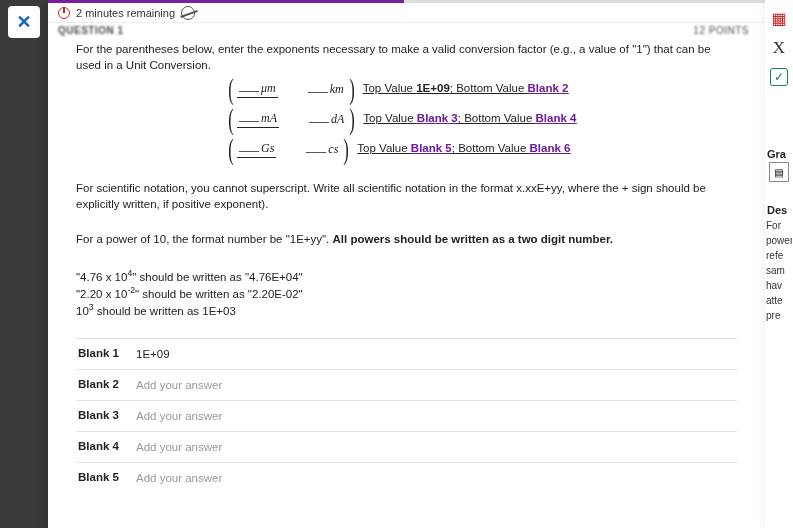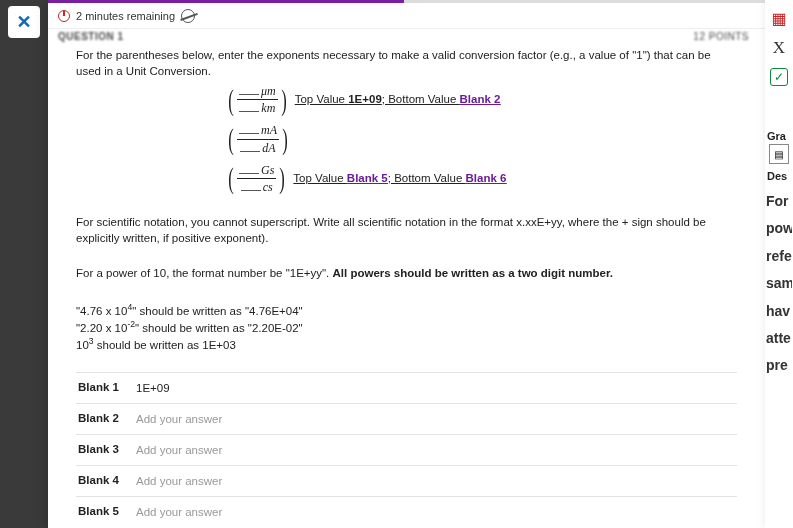--- a/index.html
+++ b/index.html
@@ -3,55 +3,55 @@
 <meta charset="utf-8">
 <style>
 * { box-sizing: border-box; margin: 0; padding: 0; }
 html, body { width: 793px; height: 528px; overflow: hidden; font-family: Arial, Helvetica, sans-serif; background: #e8e8e8; }
 .app { position: relative; width: 793px; height: 528px; background: #f0f0f0; }
 .leftgutter { position: absolute; left: 0; top: 0; width: 48px; height: 528px; background: #3a3a3a; }
 .leftgutter .closebtn { position: absolute; left: 8px; top: 6px; width: 32px; height: 32px; background: #fff; border-radius: 4px; display: flex; align-items: center; justify-content: center; color: #1565c0; font-weight: bold; font-size: 18px; cursor: pointer; }
 .page { position: absolute; left: 48px; top: 0; right: 28px; bottom: 0; background: #fff; box-shadow: 0 2px 12px rgba(0,0,0,0.25); }
 .progress { height: 3px; background: #ddd; position: relative; }
 .progress .fill { position: absolute; left: 0; top: 0; height: 3px; width: 356px; background: #7b1fa2; }
-.topbar { display: flex; align-items: center; height: 26px; padding: 0 10px; font-size: 11px; color: #333; border-bottom: 1px solid #eee; }
+.topbar { display: flex; align-items: center; height: 20px; padding: 0 10px; font-size: 11px; color: #333; border-bottom: 1px solid #eee; }
 .timer-ico { width: 12px; height: 12px; border: 1.5px solid #c62828; border-radius: 50%; margin-right: 6px; position: relative; }
 .timer-ico::after { content: ""; position: absolute; left: 4px; top: 0; width: 1.5px; height: 5px; background: #c62828; }
 .spacer { flex: 1; }
 .subhead { display: flex; align-items: center; padding: 2px 10px 0; font-size: 10px; color: #4a4a4a; text-transform: uppercase; letter-spacing: .5px; }
 .qlabel { filter: blur(1.2px); font-weight: bold; }
 .pts { margin-left: auto; filter: blur(1.2px); padding-right: 6px; }
 .content { padding: 6px 28px 0 28px; font-size: 11.5px; color: #222; line-height: 1.35; height: 498px; overflow: hidden; }
 .intro { margin-bottom: 2px; }
 .eqrow { display: flex; align-items: center; justify-content: flex-start; margin: 4px 0 6px 150px; gap: 6px; }
 .frac { display: inline-flex; align-items: center; font-family: 'Times New Roman', serif; font-style: italic; font-size: 12px; }
 .paren { font-size: 30px; font-weight: 200; font-style: normal; line-height: 0.8; transform: scaleX(0.55); }
-.fracbody { display: inline-flex; flex-direction: column; align-items: center; padding: 0 1px; }
+.fracbody { display: inline-flex; flex-direction: row; align-items: center; padding: 0 1px; gap: 28px; }
 .fracbody .top, .fracbody .bot { padding: 0 2px; white-space: nowrap; }
 .fracbody .top { border-bottom: 1px solid #222; }
 .blankline { display: inline-block; border-bottom: 1px solid #555; width: 20px; height: 0.9em; vertical-align: baseline; margin-right: 2px; }
 .eqtext { font-size: 11.5px; text-decoration: underline; }
 .ulink { color: #6a1b9a; text-decoration: underline; font-weight: bold; }
 .para { margin: 20px 0; }
 .examples { margin: 6px 0 10px 0; line-height: 1.35; }
 sup { font-size: 0.75em; }
 .blanks { margin-top: 18px; }
 .blankrow { display: flex; align-items: center; border-top: 1px solid #e3e3e3; height: 31px; }
 .blankrow:first-child { border-top: 1px solid #e3e3e3; }
 .blankrow .lbl { width: 60px; font-size: 11.5px; font-weight: bold; color: #222; padding-left: 2px; }
 .blankrow input { flex: 1; height: 24px; border: none; outline: none; font-size: 11.5px; background: transparent; color: #222; }
 .blankrow input::placeholder { color: #999; }
 .rightrail { position: absolute; right: 0; top: 0; width: 28px; height: 528px; background: #fff; box-shadow: -2px 0 6px rgba(0,0,0,0.06); padding-top: 4px; }
 .rightrail .ico { width: 20px; height: 20px; margin: 4px auto 10px; display: flex; align-items: center; justify-content: center; font-size: 14px; color: #c62828; }
 .rightrail .ico.cal { color: #c62828; font-size: 16px; }
 .rightrail .ico.star { color: #333; font-size: 17px; font-family: 'Times New Roman', serif; }
 .rightrail .ico.check { width: 18px; height: 18px; border: 1.5px solid #0a8a3a; border-radius: 3px; color: #0a8a3a; font-size: 12px; }
-.rightrail .hdr { font-size: 11px; font-weight: bold; color: #222; margin: 4px 2px 2px; }
+.rightrail .hdr { font-size: 11px; font-weight: bold; color: #222; margin: 22px 2px 2px; }
 .rightrail .bico { width: 20px; height: 20px; margin: 2px auto 6px; border: 1px solid #888; display: flex; align-items: center; justify-content: center; font-size: 10px; }
-.rightrail .txt { font-size: 14px; color: #333; margin: 12px 1px 1px; line-height: 1.1; white-space: nowrap; overflow: hidden; font-weight: bold; }
+.rightrail .txt { font-size: 10px; color: #333; margin: 4px 1px 1px; line-height: 1.1; white-space: nowrap; overflow: hidden; }
 .strike { width: 14px; height: 14px; border: 1.5px solid #555; border-radius: 50%; position: relative; margin-left: 6px; }
 .strike::after { content: ""; position: absolute; left: -2px; top: 6px; width: 18px; height: 1.5px; background: #555; transform: rotate(-20deg); }
 </style>
 </head>
 <body>
 <div class="app">
   <div class="leftgutter">
     <div class="closebtn">
       <span>✕</span>
     </div>
@@ -90,20 +90,23 @@
       </div>
 
       <div class="eqrow">
         <span class="frac">
           <span class="paren">(</span>
           <span class="fracbody">
             <span class="top"><span class="blankline"></span><span>mA</span></span>
             <span class="bot"><span class="blankline"></span><span>dA</span></span>
           </span>
           <span class="paren">)</span>
+        </span>
+        <span class="eqtext">
+          <span>Top Value </span><b class="ulink">Blank 3</b><span>; Bottom Value </span><b class="ulink">Blank 4</b>
         </span>
       </div>
 
       <div class="eqrow">
         <span class="frac">
           <span class="paren">(</span>
           <span class="fracbody">
             <span class="top"><span class="blankline"></span><span>Gs</span></span>
             <span class="bot"><span class="blankline"></span><span>cs</span></span>
           </span>

